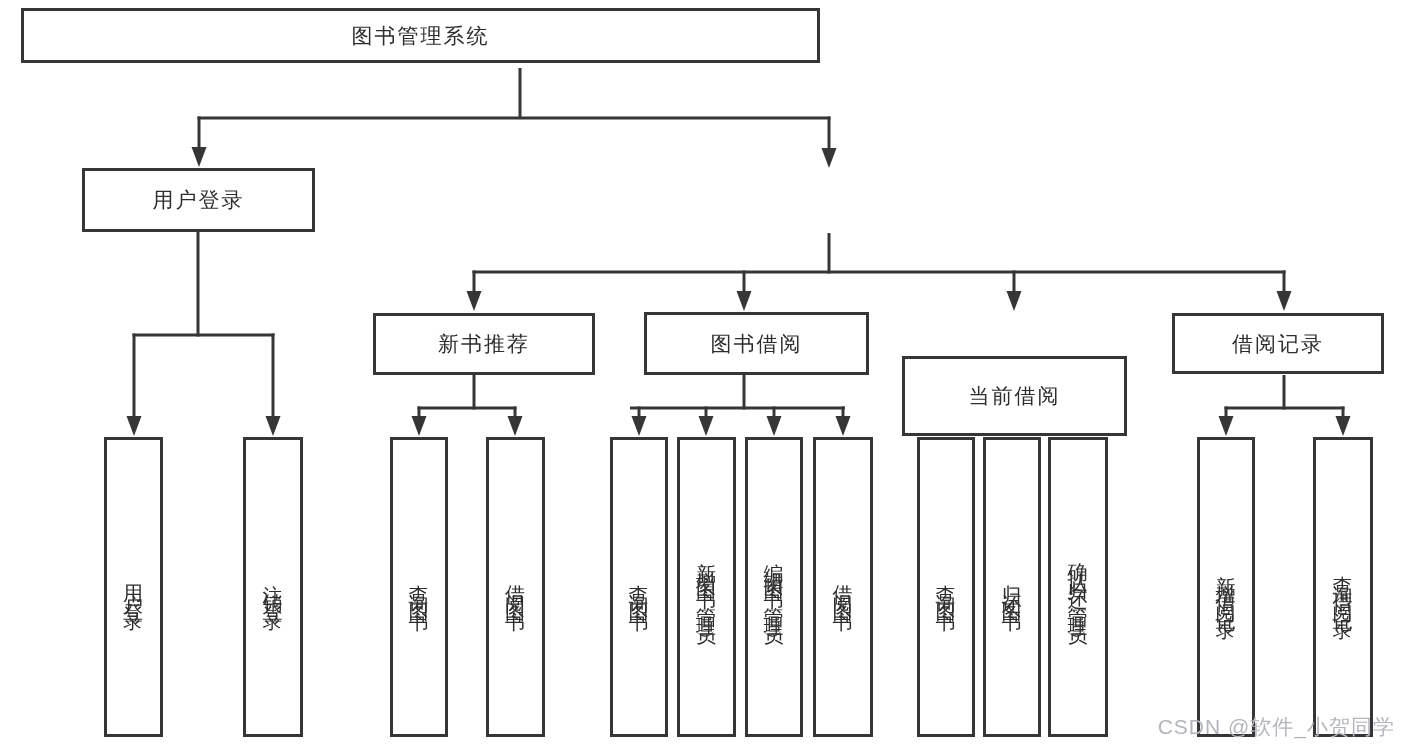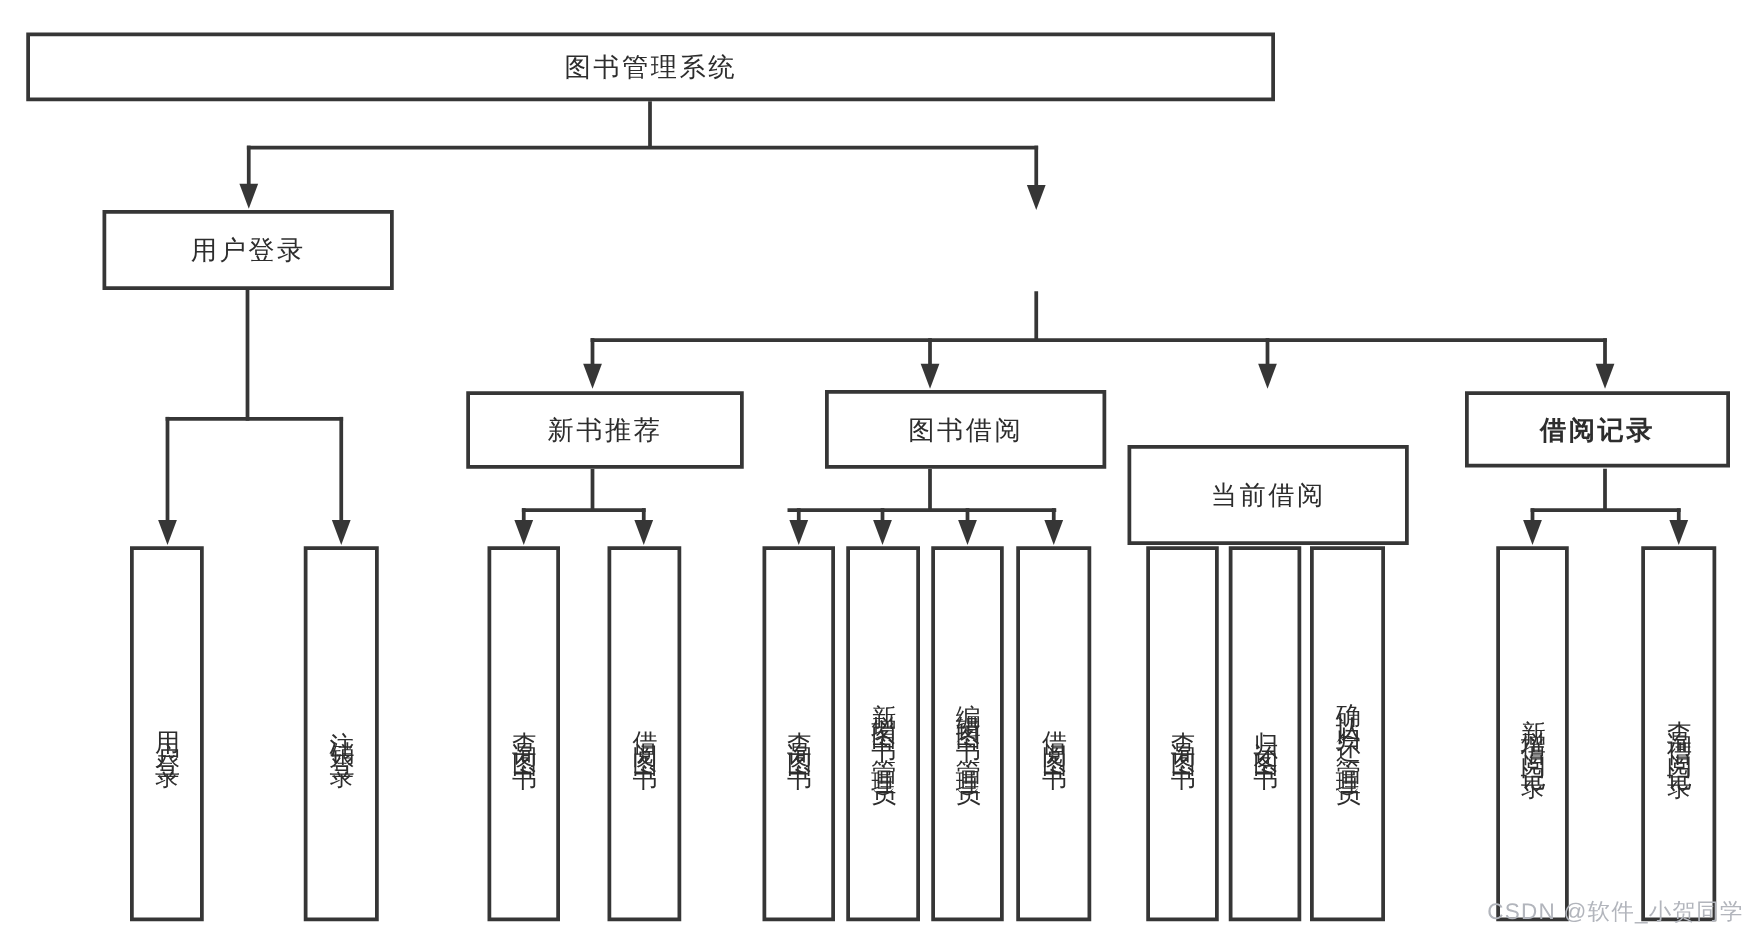--- a/index.html
+++ b/index.html
@@ -14,21 +14,21 @@
     display:flex; align-items:center; justify-content:center;
     color:#2d2d2d; z-index:2;
   }
   .h-box { font-size:21px; letter-spacing:2px; white-space:nowrap; }
   .v-box {
     top:437px; height:300px; writing-mode:vertical-rl;
     font-size:20px; letter-spacing:9px; line-height:1;
   }
   .watermark {
     position:absolute; right:10px; bottom:6px; z-index:3;
-    font-size:18px; letter-spacing:1px; color:#b2b5bc; white-space:nowrap;
+    font-size:21px; letter-spacing:1px; color:#b2b5bc; white-space:nowrap;
   }
 </style>
 </head>
 <body>
 
 <div id="canvas">
 
   <svg id="wires" width="1405" height="747" viewBox="0 0 1405 747">
     <defs>
       <path id="arr" d="M -7.5 -20 L 7.5 -20 L 0 0 Z"></path>
@@ -91,28 +91,28 @@
       <use href="#arr" transform="translate(774,436)"></use>
       <use href="#arr" transform="translate(843,436)"></use>
       <use href="#arr" transform="translate(946,436)"></use>
       <use href="#arr" transform="translate(1012,436)"></use>
       <use href="#arr" transform="translate(1078,436)"></use>
       <use href="#arr" transform="translate(1226,436)"></use>
       <use href="#arr" transform="translate(1343,436)"></use>
     </g>
   </svg>
 
-  <div class="box h-box" style="left:21px; top:26px; width:999px; height:55px;">图书管理系统</div>
+  <div class="box h-box" style="left:21px; top:8px; width:799px; height:55px;">图书管理系统</div>
 
   <div class="box h-box" style="left:82px; top:168px; width:233px; height:64px;">用户登录</div>
 
   <div class="box h-box" style="left:363px; top:313px; width:222px; height:62px;margin-left:10px;">新书推荐</div>
-  <div class="box h-box" style="left:660px; top:312px; width:225px; height:63px;">图书借阅</div>
+  <div class="box h-box" style="left:644px; top:312px; width:225px; height:63px;">图书借阅</div>
   <div class="box h-box" style="left:902px; top:312px; width:225px; height:80px;margin-top:44px;">当前借阅</div>
-  <div class="box h-box" style="left:1172px; top:313px; width:212px; height:61px;font-weight:bold;">借阅记录</div>
+  <div class="box h-box" style="left:1172px; top:313px; width:212px; height:61px;">借阅记录</div>
 
   <div class="box v-box" style="left:104px; width:59px;">用户登录</div>
   <div class="box v-box" style="left:243px; width:60px;">注销登录</div>
 
   <div class="box v-box" style="left:390px; width:58px;">查询图书</div>
   <div class="box v-box" style="left:486px; width:59px;">借阅图书</div>
 
   <div class="box v-box" style="left:610px; width:58px;">查询图书</div>
   <div class="box v-box" style="left:677px; width:59px;">新增图书（管理员）</div>
   <div class="box v-box" style="left:745px; width:58px;">编辑图书（管理员）</div>

